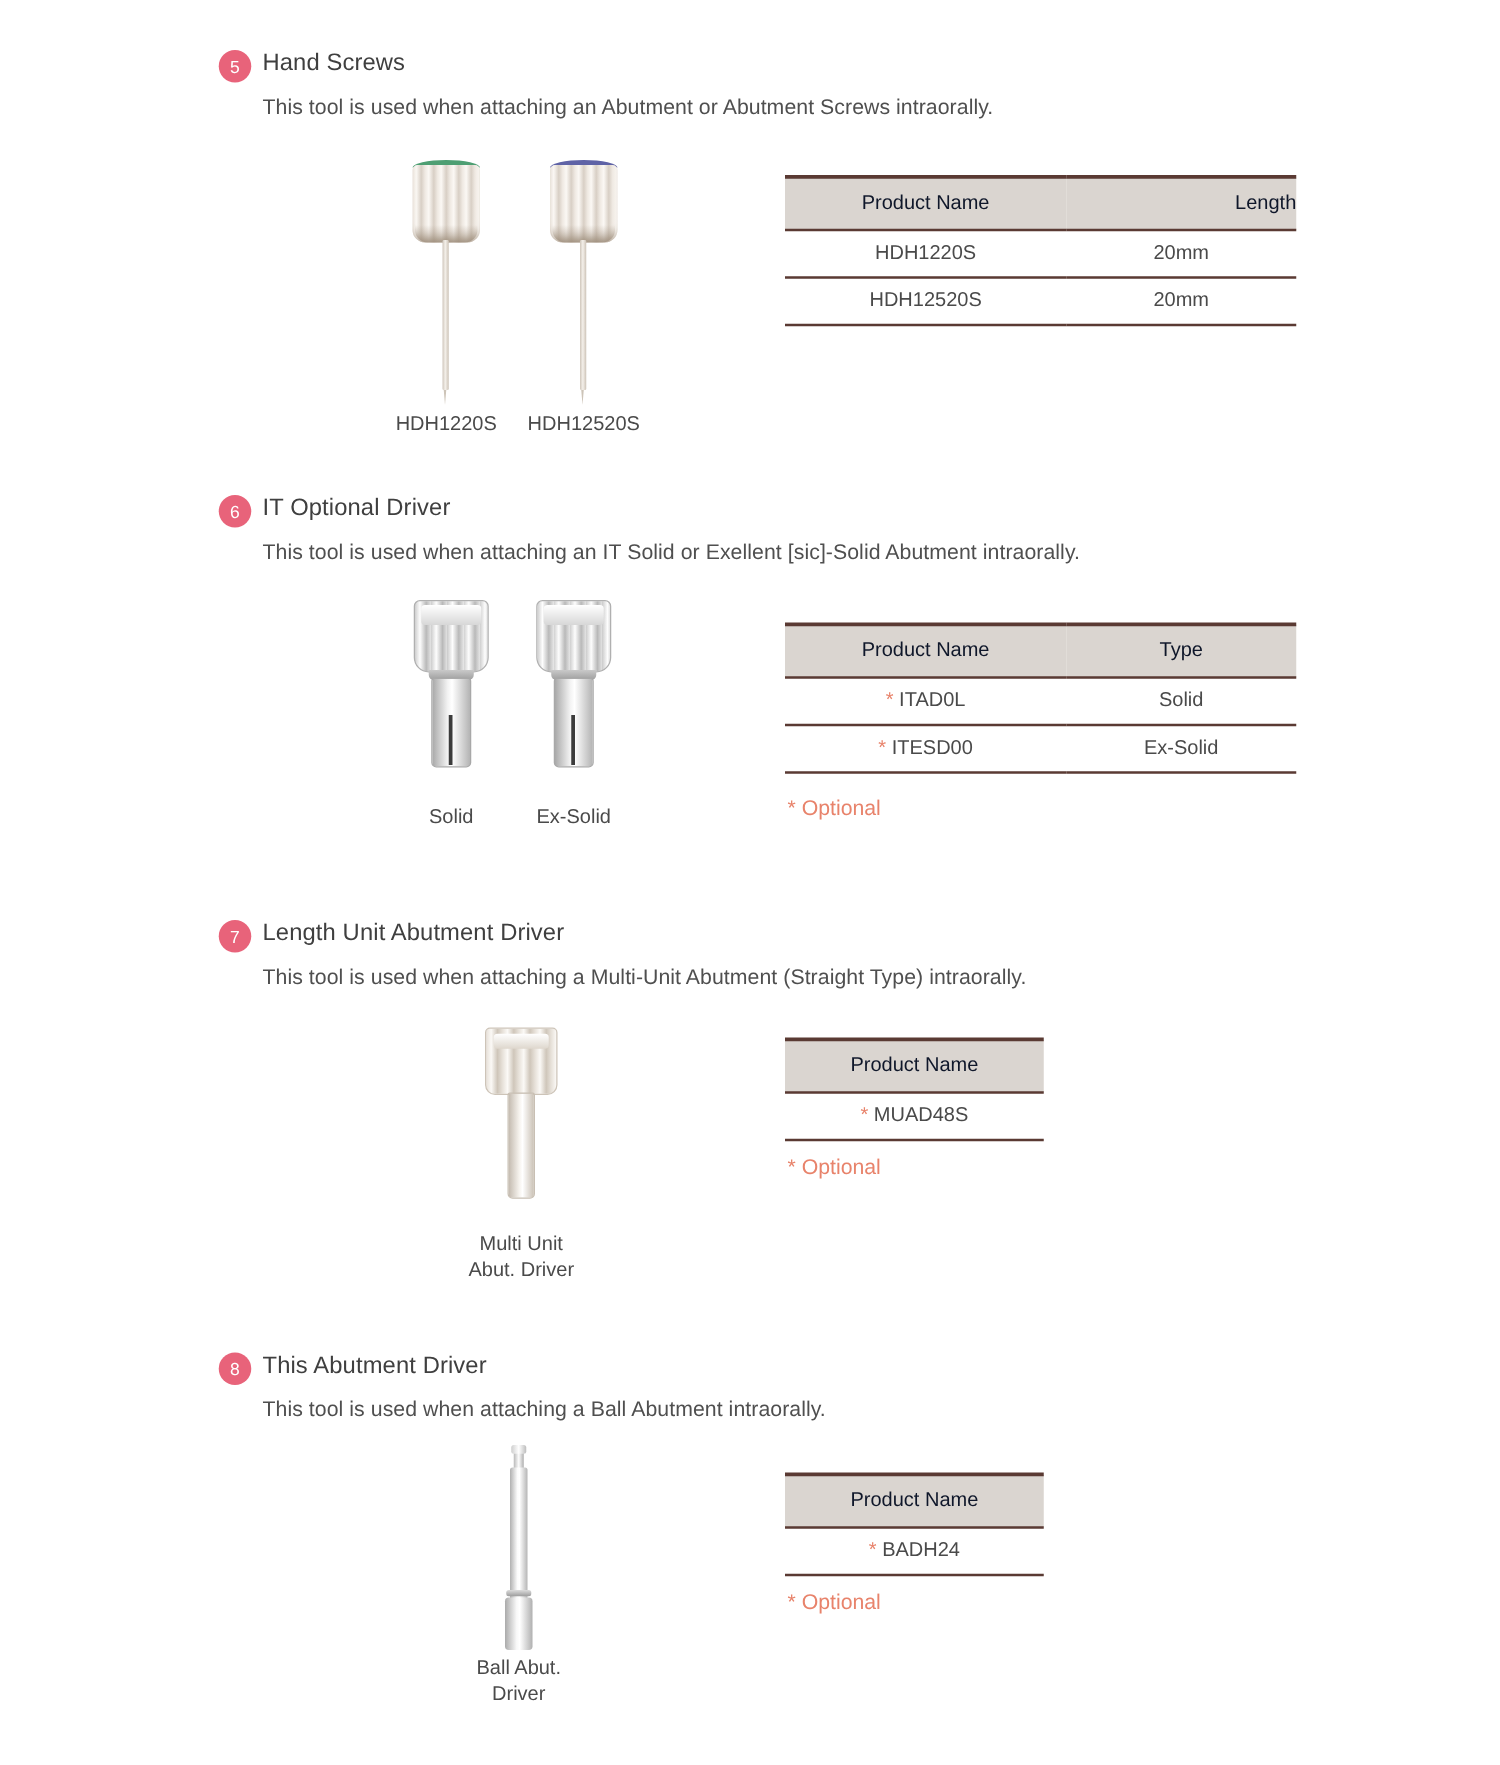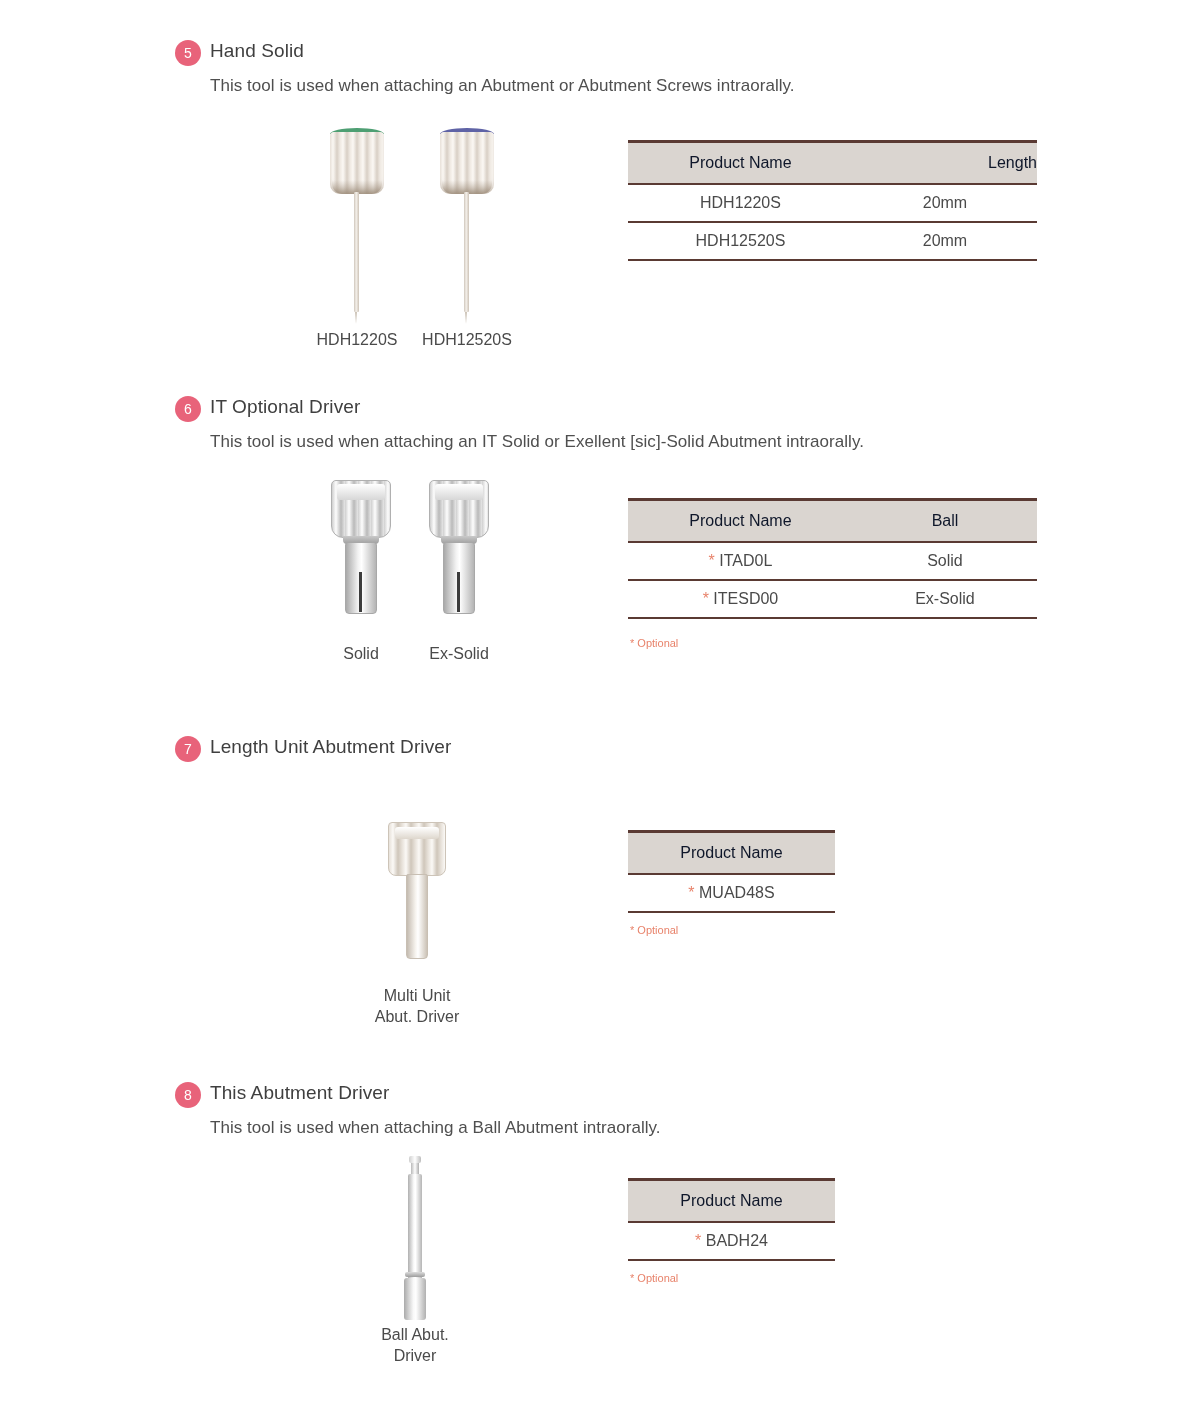--- a/index.html
+++ b/index.html
@@ -197,31 +197,31 @@
   .ptable td {
     padding: 9px 0;
     text-align: center;
     color: #4a4a4a;
     border-bottom: 2px solid #5a3a33;
   }
   .ptable tr:last-child td { border-bottom: 2px solid #5a3a33; }
   .star { color: #e8836b; }
   .optional-note {
     position: absolute;
-    font-size: 11px;
+    font-size: 17px;
     color: #e8836b;
   }
 </style>
 </head>
 <body>
 
 <div class="section" style="top:38px;">
   <div class="head-row">
     <span class="badge">5</span>
-    <span class="sec-title">Hand Solid</span>
+    <span class="sec-title">Hand Screws</span>
   </div>
   <div class="sec-desc">This tool is used when attaching an Abutment or Abutment Screws intraorally.</div>
 
   <div class="fig" style="left:302px; top:90px; width:110px;">
     <div class="drv hd-wrap">
       <div class="hd-cap green"></div>
       <div class="hd-body"></div>
       <div class="hd-shaft"></div>
     </div>
     <div class="fig-caption" style="margin-top:12px;">HDH1220S</div>
@@ -280,21 +280,21 @@
       <div class="it-shaft"></div>
       <div class="it-slot"></div>
     </div>
     <div class="fig-caption" style="margin-top:14px;">Ex-Solid</div>
   </div>
 
   <table class="ptable" style="left:628px; top:104px; width:409px;">
     <thead>
       <tr>
         <th style="width:55%;">Product Name</th>
-        <th style="width:45%;">Ball</th>
+        <th style="width:45%;">Type</th>
       </tr>
     </thead>
     <tbody>
       <tr>
         <td><span class="star">*</span> ITAD0L</td>
         <td>Solid</td>
       </tr>
       <tr>
         <td><span class="star">*</span> ITESD00</td>
         <td>Ex-Solid</td>
@@ -302,20 +302,21 @@
     </tbody>
   </table>
   <div class="optional-note" style="left:630px; top:243px;"><span class="star">*</span> Optional</div>
 </div>
 
 <div class="section" style="top:734px;">
   <div class="head-row">
     <span class="badge">7</span>
     <span class="sec-title">Length Unit Abutment Driver</span>
   </div>
+  <div class="sec-desc">This tool is used when attaching a Multi-Unit Abutment (Straight Type) intraorally.</div>
 
   <div class="fig" style="left:362px; top:88px; width:110px;">
     <div class="drv mu-wrap">
       <div class="mu-head"></div>
       <div class="mu-shaft"></div>
     </div>
     <div class="fig-caption" style="margin-top:14px;">Multi Unit
 Abut. Driver</div>
   </div>
 

